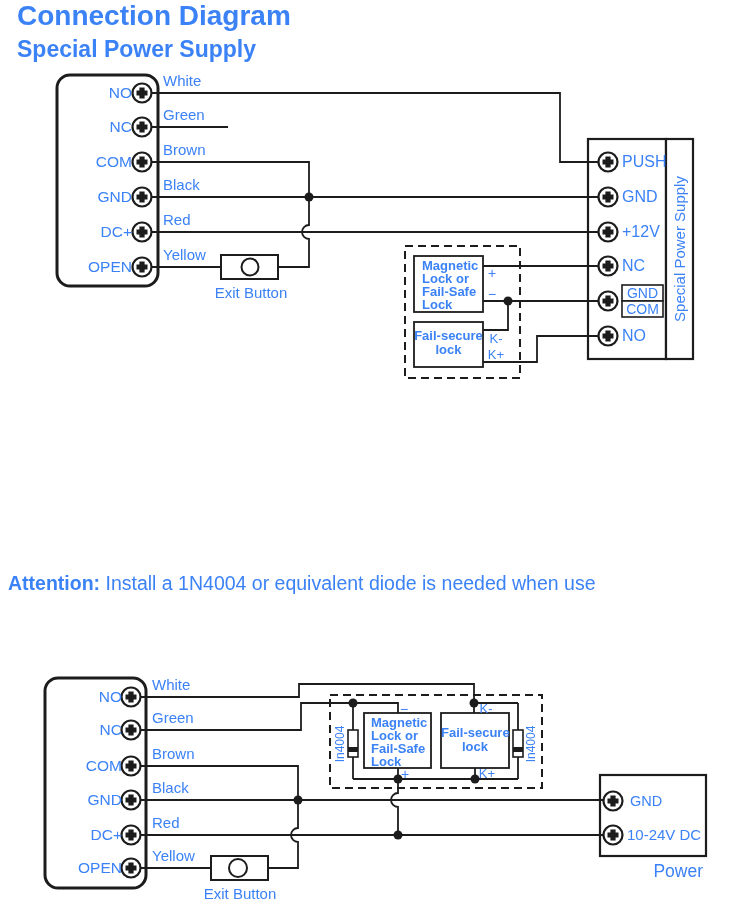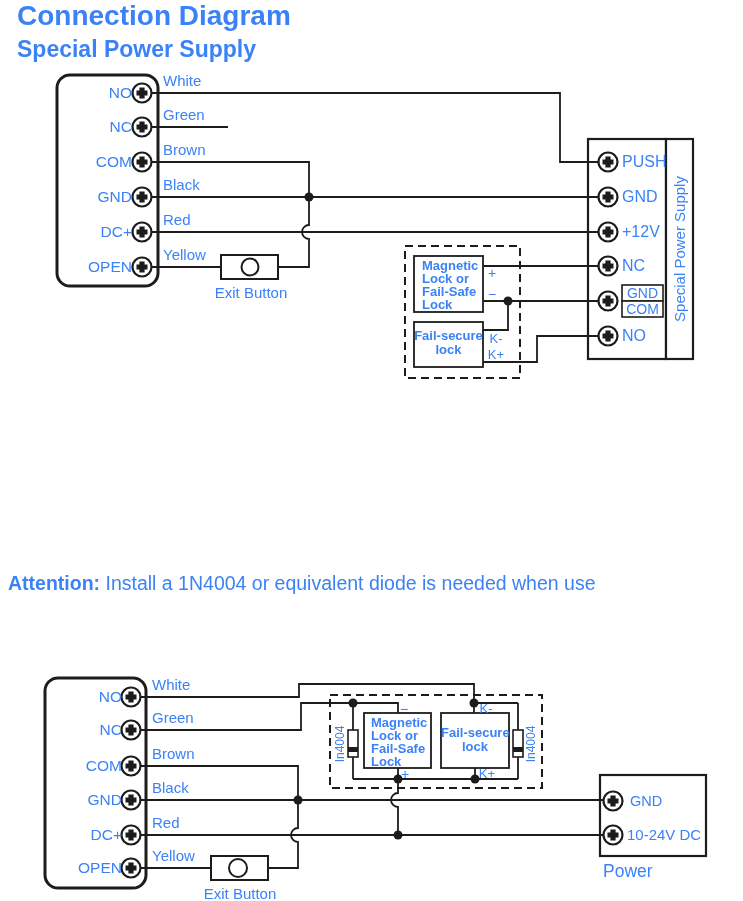--- a/index.html
+++ b/index.html
@@ -208,15 +208,15 @@
   <span class="lbl sym" style="left:392px;top:699px;">−</span>
   <span class="lbl sym" style="left:393px;top:764px;">+</span>
   <span class="lbl sym2" style="left:472px;top:699px;">K-</span>
   <span class="lbl sym2" style="left:473px;top:764px;">K+</span>
 
   <span class="v-rot diode-lbl" style="left:334px;top:722px;">In4004</span>
   <span class="v-rot diode-lbl" style="left:525px;top:722px;">In4004</span>
 
   <span class="lbl" style="left:630px;top:791px;font-size:14.5px;">GND</span>
   <span class="lbl" style="left:627px;top:825px;font-size:15px;">10-24V DC</span>
-  <span class="lbl" style="left:603px;top:861px;width:100px;text-align:left;font-size:17.5px;">Power</span>
+  <span class="lbl" style="left:603px;top:861px;width:100px;text-align:right;font-size:17.5px;">Power</span>
 
 </div>
 
 </body></html>

